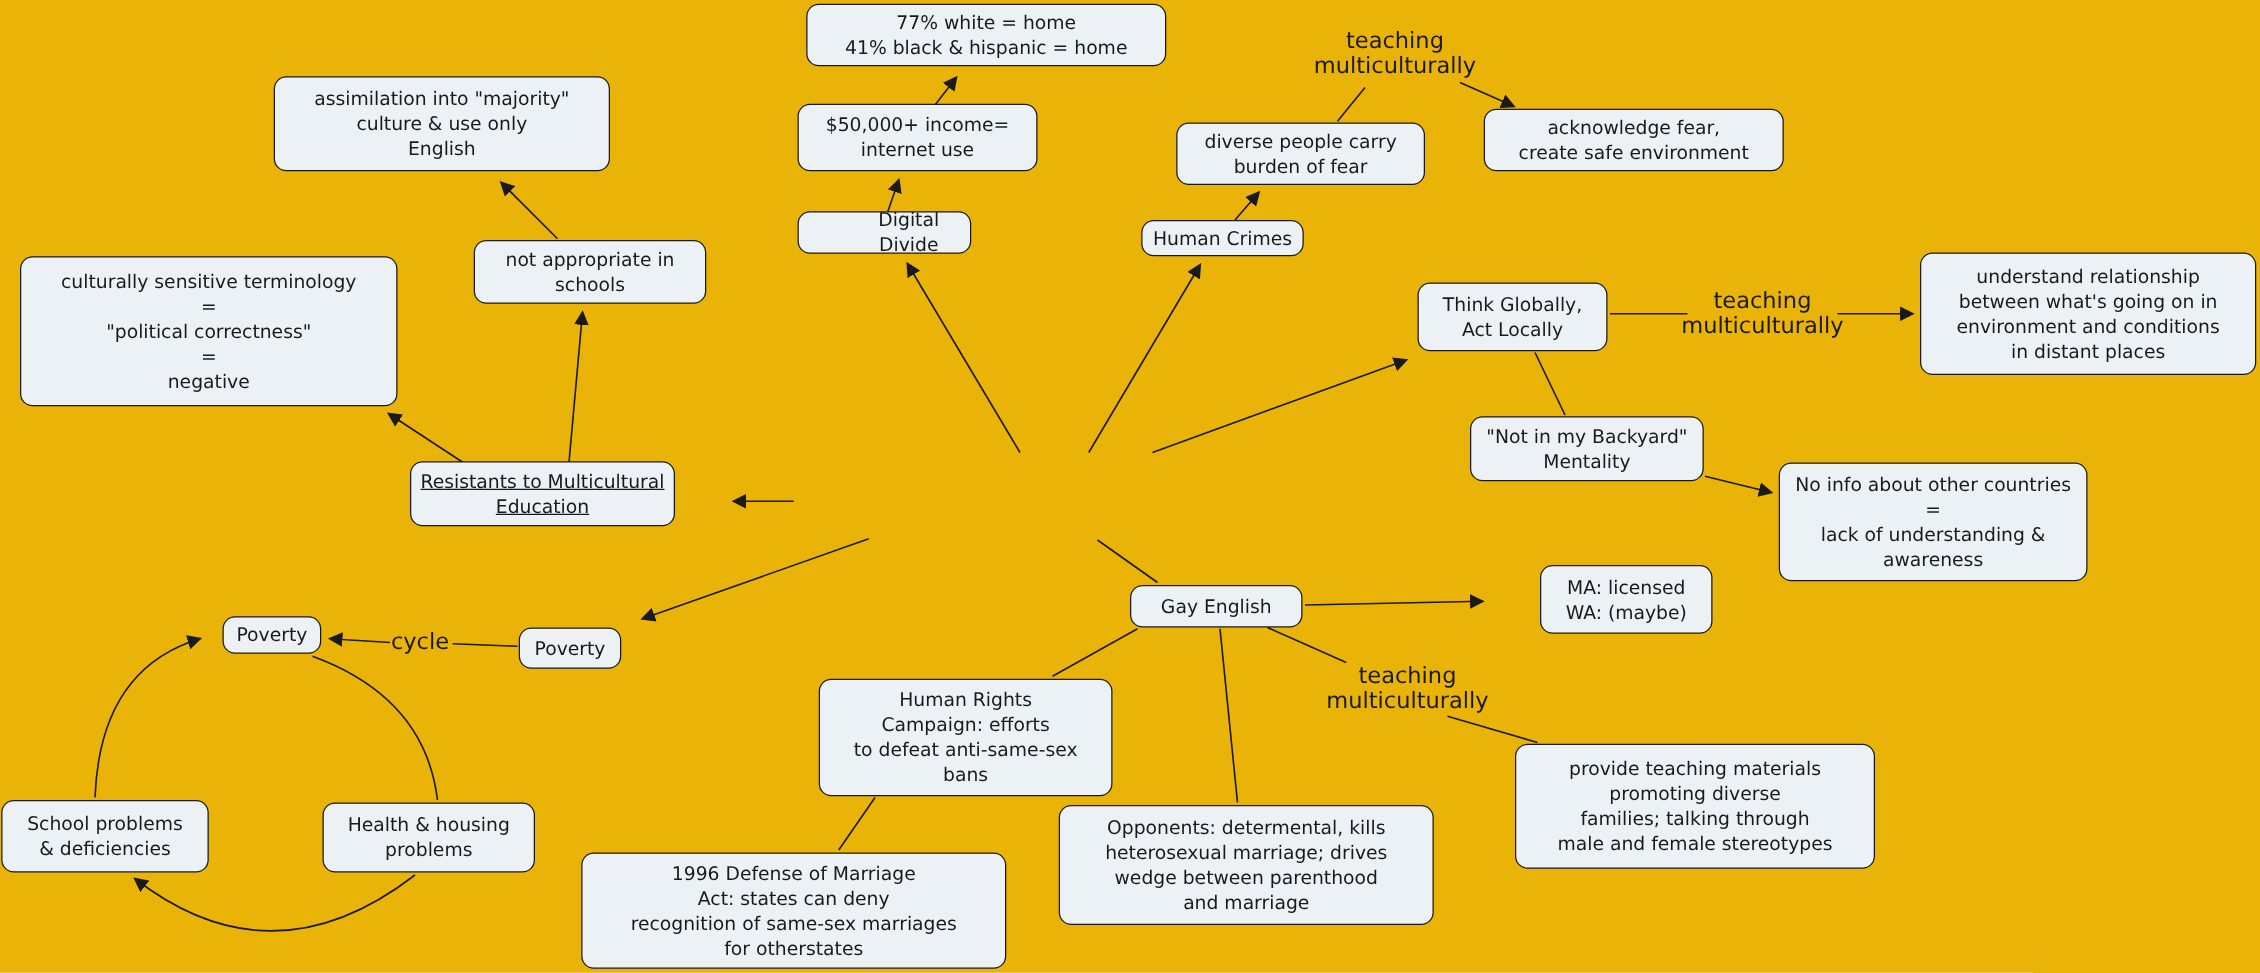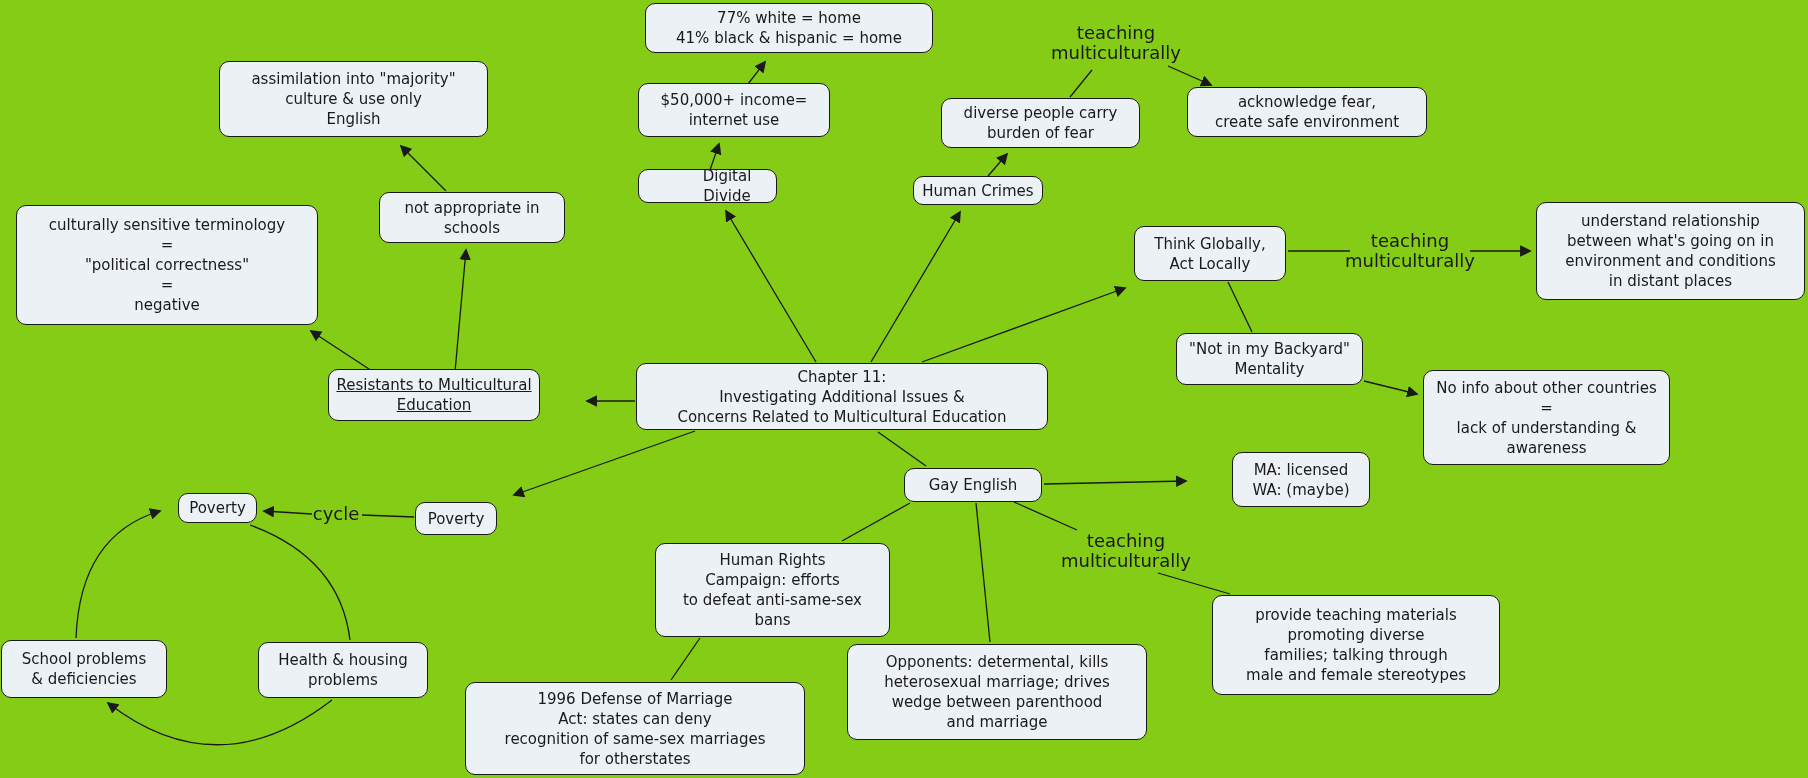--- a/index.html
+++ b/index.html
@@ -4,21 +4,21 @@
 <style>
   html, body { margin: 0; padding: 0; }
   body {
     font-family: "DejaVu Sans", "Liberation Sans", sans-serif;
     background: #ffffff;
   }
   #canvas {
     position: relative;
     width: 1808px;
     height: 778px;
-    background: #84cc16;
+    background: #eab308;
     overflow: hidden;
   }
   #edge-layer {
     position: absolute;
     left: 0; top: 0;
     width: 1808px; height: 778px;
   }
   #edge-layer line, #edge-layer path.edge {
     stroke: #1a1a1a;
     stroke-width: 1.3;
@@ -113,23 +113,20 @@
 
   <div class="node" style="left:16px; top:205px; width:302px; height:120px;">culturally sensitive terminology
 =
 "political correctness"
 =
 negative</div>
 
   <div class="node" style="left:328px; top:369px; width:212px; height:52px;text-decoration:underline;">Resistants to Multicultural
 Education</div>
 
-  <div class="node" style="left:636px; top:363px; width:412px; height:67px;">Chapter 11:
-Investigating Additional Issues &amp;
-Concerns Related to Multicultural Education</div>
 
   <div class="node" style="left:913px; top:176px; width:130px; height:29px;">Human Crimes</div>
 
   <div class="node" style="left:941px; top:98px; width:199px; height:50px;">diverse people carry
 burden of fear</div>
 
   <div class="node" style="left:1187px; top:87px; width:240px; height:50px;">acknowledge fear,
 create safe environment</div>
 
   <div class="node" style="left:1134px; top:226px; width:152px; height:55px;">Think Globally,

